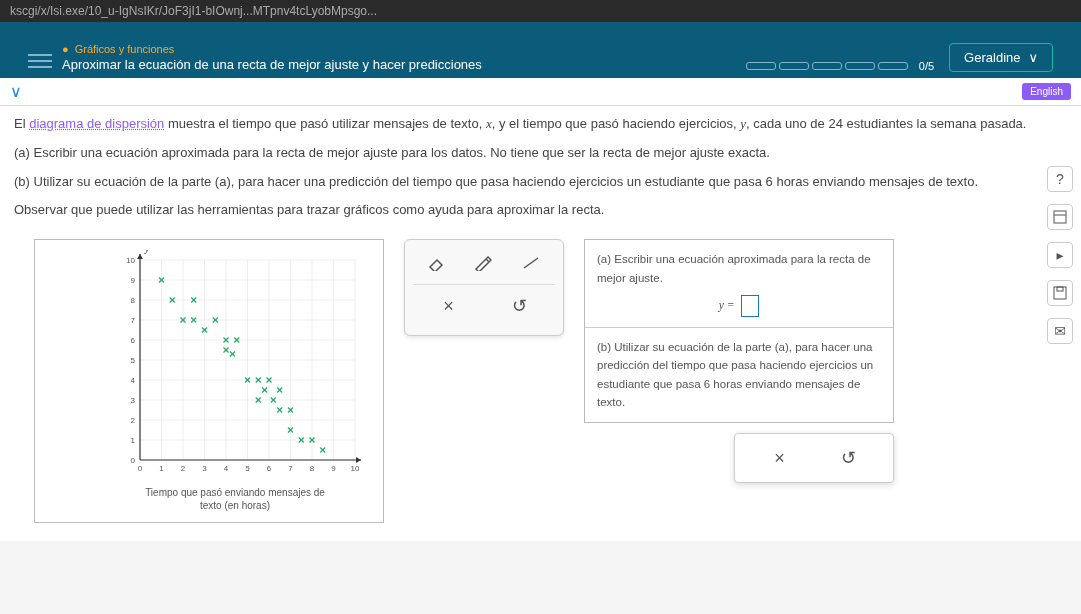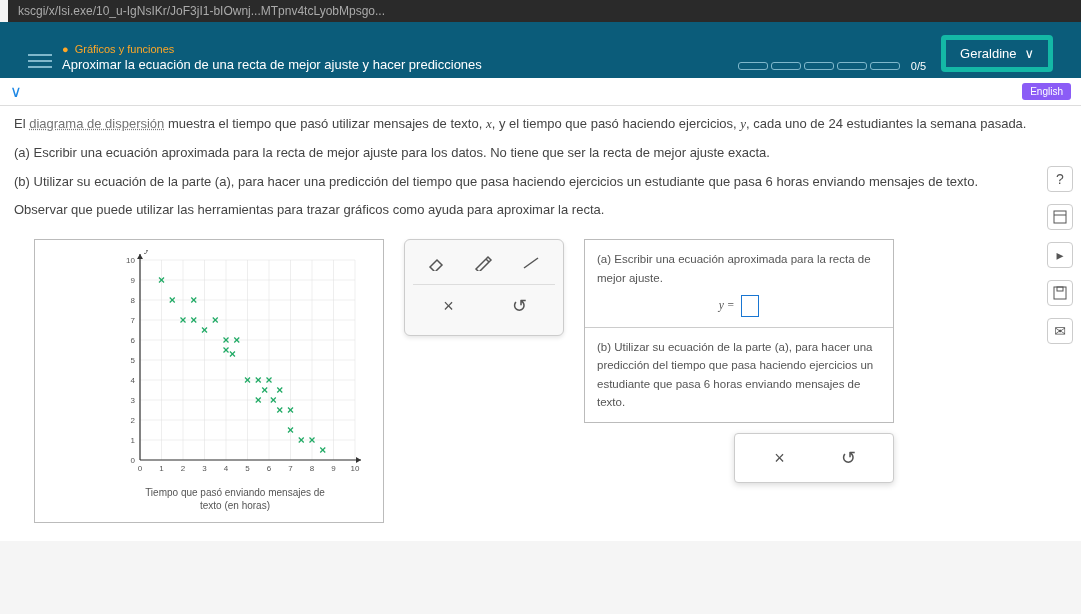--- a/index.html
+++ b/index.html
@@ -1,37 +1,37 @@
 <!DOCTYPE html>
 <html><head>
   <meta charset="utf-8">
   <style>
     * { box-sizing: border-box; margin: 0; padding: 0; }
     body { font-family: Arial, sans-serif; background: #f5f5f5; width: 1081px; height: 614px; overflow: hidden; }
     
-    .url-bar { background: #2a2a2a; color: #aaa; padding: 4px 10px; font-size: 12px; height: 22px; overflow: hidden; white-space: nowrap; margin-left: 8px; }
+    .url-bar { background: #2a2a2a; color: #aaa; padding: 4px 10px; font-size: 12px; height: 22px; overflow: hidden; white-space: nowrap; }
     
     .header { background: #0b5c7a; color: #fff; display: flex; align-items: flex-end; padding: 6px 28px; height: 56px; }
     .menu-icon { width: 24px; margin-right: 10px; color: #7fb8cc; }
     .menu-icon div { height: 2px; background: #7fb8cc; margin: 4px 0; }
     .header-text { flex: 1; }
     .header-category { color: #ffa726; font-size: 11px; }
     .header-category::before { content: "●"; margin-right: 6px; }
     .header-title { font-size: 13px; margin-top: 2px; }
     .progress { display: flex; gap: 3px; align-items: center; margin-right: 15px; }
     .progress-seg { width: 30px; height: 8px; border: 1px solid #7fb8cc; border-radius: 3px; }
     .progress-label { font-size: 11px; margin-left: 8px; }
-    .user-badge { border: 5px solid #14b8a6; border-radius: 4px; padding: 6px 14px; font-size: 13px; display: flex; align-items: center; gap: 8px; }
+    .user-badge { border: 1px solid #14b8a6; border-radius: 4px; padding: 6px 14px; font-size: 13px; display: flex; align-items: center; gap: 8px; }
     
     .subbar { background: #fff; border-bottom: 1px solid #ddd; display: flex; justify-content: space-between; align-items: center; padding: 4px 10px; height: 28px; }
     .collapse { color: #1e88e5; font-size: 16px; cursor: pointer; }
     .lang-badge { background: #8b5cf6; color: #fff; font-size: 10px; padding: 3px 8px; border-radius: 3px; }
     
     .content { background: #fff; padding: 8px 14px; font-size: 13px; color: #444; line-height: 1.6; position: relative; }
-    .content .link { color: #737373; text-decoration: underline dotted; }
+    .content .link { color: #8b5cf6; text-decoration: underline dotted; }
     .content .var { font-style: italic; font-family: serif; }
     .content p { margin-bottom: 8px; }
     
     .side-tools { position: absolute; right: 8px; top: 60px; display: flex; flex-direction: column; gap: 12px; }
     .side-tool { width: 26px; height: 26px; border: 1px solid #ccc; border-radius: 4px; display: flex; align-items: center; justify-content: center; font-size: 14px; background: #fff; color: #555; cursor: pointer; }
     
     .workspace { display: flex; gap: 20px; padding: 10px 20px; align-items: flex-start; }
     
     .chart-box { border: 1px solid #bbb; padding: 10px; width: 350px; background: #fff; }
     .chart { position: relative; width: 320px; height: 230px; }

